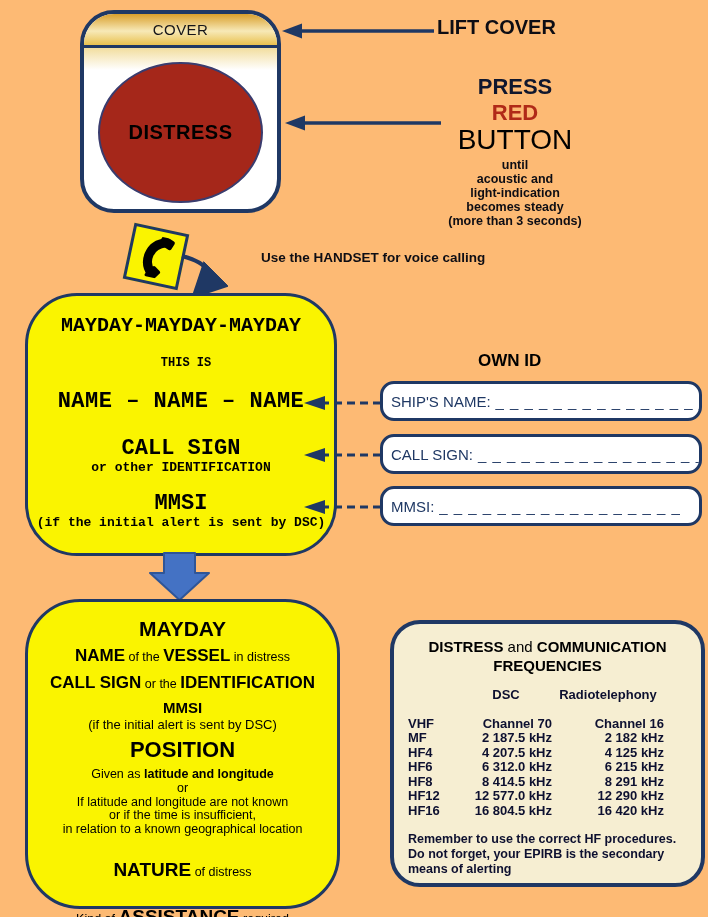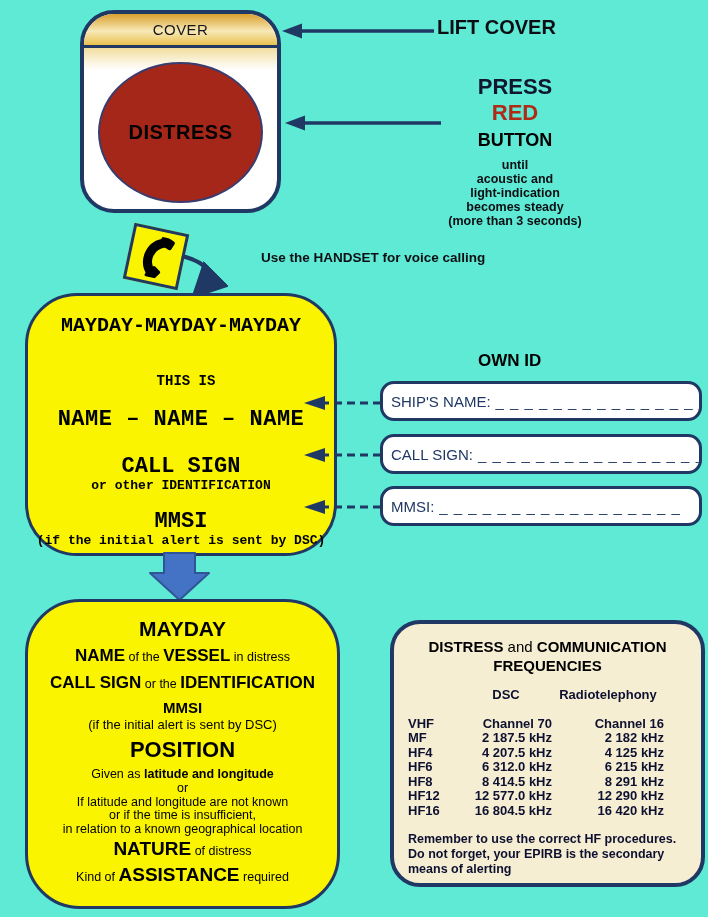--- a/index.html
+++ b/index.html
@@ -8,21 +8,21 @@
     --cream:#F6EED2;
     --red:#A5271A;
     --redtext:#B02A18;
     --blue:#4472C4;
     --blueedge:#2F5597;
     --ink:#0d0d14;
   }
   *{box-sizing:border-box;}
   html,body{margin:0;padding:0;background:#fff;}
   .page{
-    position:relative;width:708px;height:917px;background:#5eead4;
+    position:relative;width:708px;height:917px;background:#fdba74;
     font-family:"Liberation Sans", sans-serif;color:var(--ink);overflow:hidden;
   }
   .abs{position:absolute;}
 
   
   .device{left:80px;top:10px;width:201px;height:203px;border:4px solid var(--navy);
     border-radius:34px;background:#fff;overflow:hidden;}
   .cover{height:34px;border-bottom:3px solid var(--navy);
     background:linear-gradient(180deg,#D99F2C 0%,#F7E9B7 55%,#E9C14F 100%);
     display:flex;align-items:center;justify-content:center;
@@ -31,49 +31,49 @@
   .distress-btn{position:absolute;left:14px;top:48px;width:165px;height:141px;border-radius:50%;
     background:var(--red);border:2px solid #3A3C6E;
     display:flex;align-items:center;justify-content:center;
     font-weight:bold;font-size:20px;color:#000;letter-spacing:.5px;}
 
   
   .lift-label{left:437px;top:16px;font-size:20px;font-weight:bold;color:var(--ink);}
   .press-block{left:424px;top:74px;width:182px;text-align:center;}
   .press-word{font-size:22px;font-weight:bold;color:#10172e;line-height:26px;}
   .red-word{font-size:22px;font-weight:bold;color:var(--redtext);line-height:26px;}
-  .button-word{font-size:18px;font-weight:bold;color:#000;line-height:28px;}
+  .button-word{font-size:28px;font-weight:normal;color:#000;line-height:28px;}
   .press-note{font-size:12.5px;font-weight:bold;line-height:14px;color:var(--ink);margin-top:4px;}
   .handset-note{left:261px;top:250px;font-size:13.5px;font-weight:bold;color:var(--ink);}
 
   
   .handset{left:128px;top:228px;width:56px;height:57px;background:var(--yellow);
     border:3px solid var(--navy);transform:rotate(12deg);
     display:flex;align-items:center;justify-content:center;}
 
   
   .ypanel{background:var(--yellow);border:3.5px solid var(--navy);text-align:center;color:#000;}
   .panel-voice{left:25px;top:293px;width:312px;height:263px;border-radius:52px;padding-top:18px;font-family:Liberation Mono, monospace;}
   .vb-title{font-size:20px;font-weight:bold;line-height:24px;}
-  .vb-thisis{font-size:14px;font-weight:bold;margin-top:35px;line-height:17px;padding-left:10px;}
+  .vb-thisis{font-size:12px;font-weight:bold;margin-top:17px;line-height:17px;padding-left:10px;}
   .vb-name{font-size:22px;font-weight:bold;margin-top:17px;line-height:25px;letter-spacing:.5px;}
   .vb-kw{font-size:22px;font-weight:bold;margin-top:23px;line-height:23px;}
   .vb-sub{font-size:13px;font-weight:bold;line-height:16px;}
   .vb-mmsi{font-size:22px;font-weight:bold;margin-top:16px;line-height:23px;}
 
   .panel-msg{left:25px;top:599px;width:315px;height:310px;border-radius:55px;padding-top:12px;}
   .m-title{font-size:21px;font-weight:bold;line-height:26px;margin-top:2px;}
   .m-mix{font-size:12.5px;line-height:23px;margin-top:2px;}
   .kw-lg{font-size:17px;font-weight:bold;}
   .m-mmsi{font-size:15px;font-weight:bold;line-height:19px;margin-top:2px;}
   .m-sub{font-size:13px;line-height:15px;}
   .m-pos{font-size:22px;font-weight:bold;line-height:27px;margin-top:4px;}
   .m-plain{font-size:12.5px;line-height:13.8px;}
   .m-posblock{margin-top:5px;}
-  .m-nature{font-size:12.5px;margin-top:0;line-height:24px;}
+  .m-nature{font-size:12.5px;margin-top:21px;line-height:24px;}
   .kw-xl{font-size:19px;font-weight:bold;}
 
   
   .ownid-title{left:478px;top:351px;font-size:17px;font-weight:bold;color:#000;}
   .idbox{left:380px;width:322px;height:40px;border:3.5px solid var(--navy);border-radius:14px;
     background:#fff;display:flex;align-items:center;padding-left:8px;
     font-size:15px;color:var(--navy);white-space:nowrap;overflow:hidden;}
   .idbox .blank{margin-left:5px;letter-spacing:1px;}
 
   

